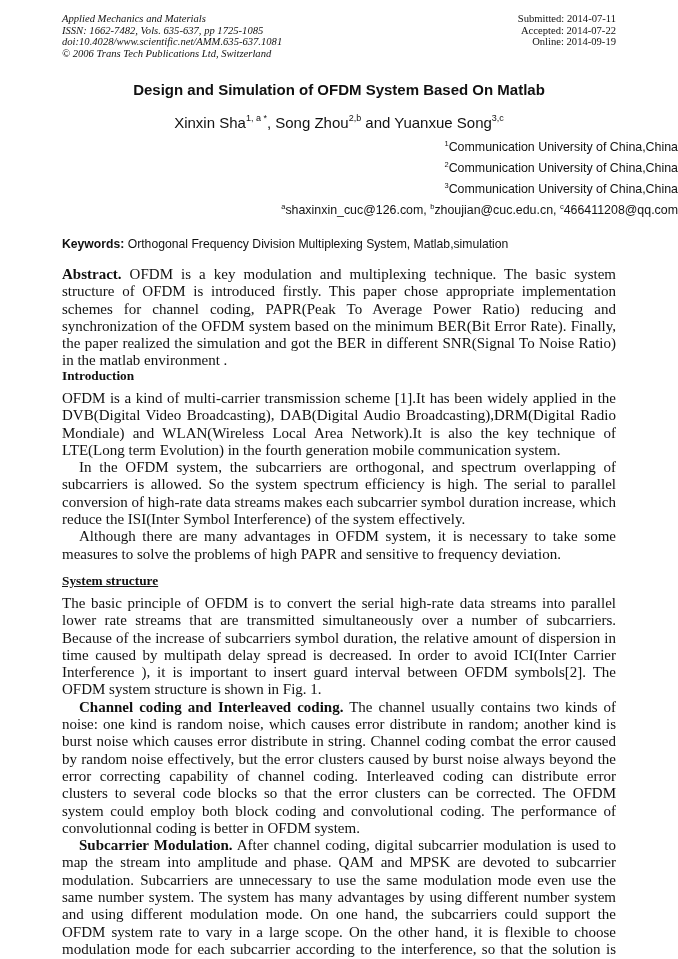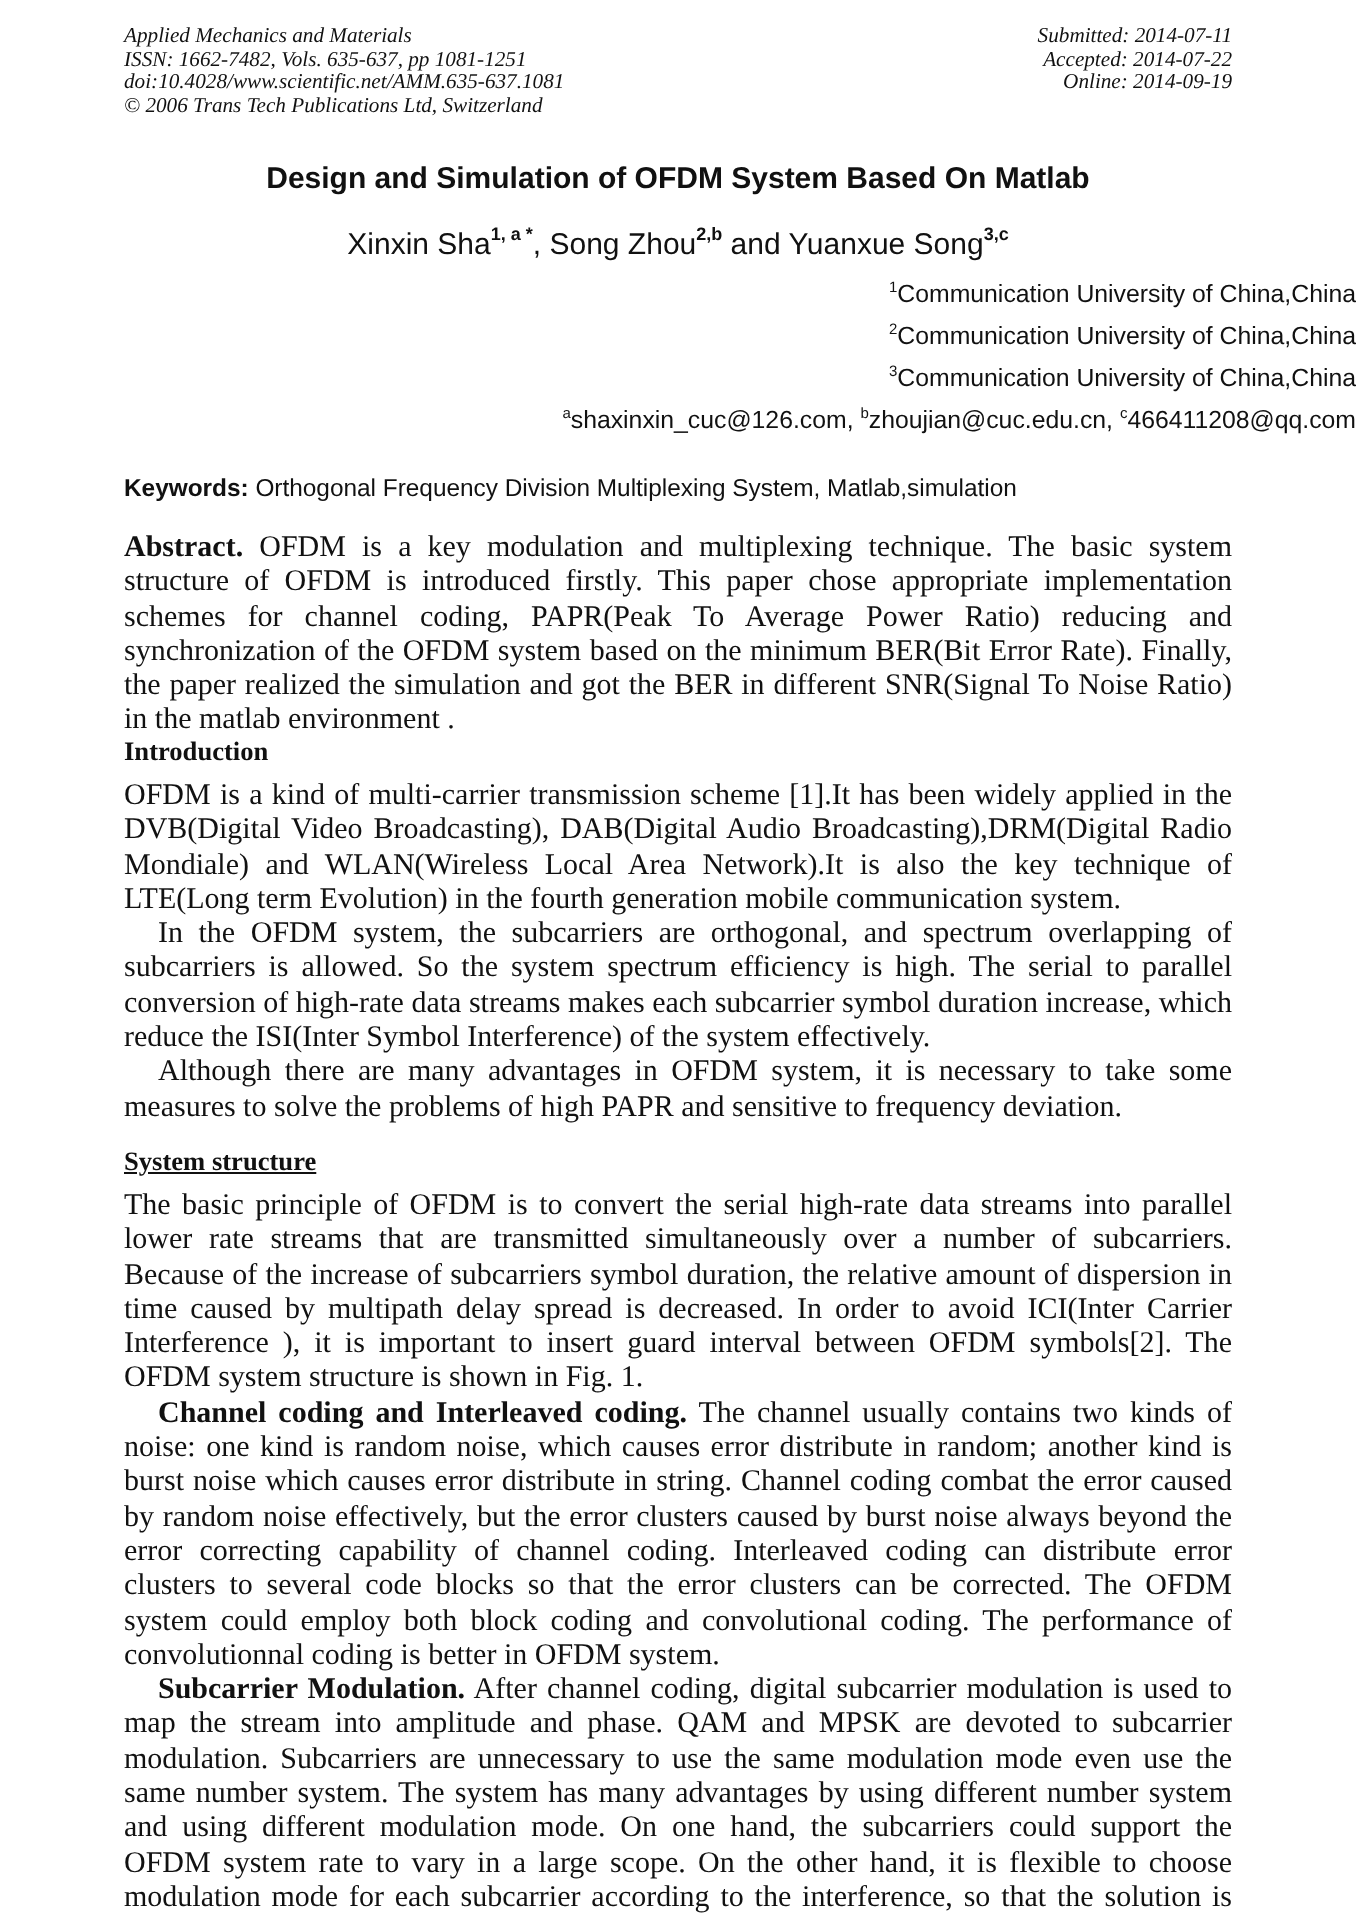--- a/index.html
+++ b/index.html
@@ -1,44 +1,44 @@
 <!DOCTYPE html>
 <html><head>
 <meta charset="utf-8">
 <style>
   html, body { margin: 0; padding: 0; background: #ffffff; }
   body { width: 678px; height: 959px; position: relative; overflow: hidden; color: #111; }
   .page { position: absolute; left: 0; top: 0; width: 678px; height: 959px; }
 
   .hdr-left { position: absolute; left: 62px; top: 13px; font-family: "Liberation Serif", serif; font-style: italic; font-size: 10.6px; line-height: 11.6px; }
-  .hdr-right { position: absolute; right: 62px; top: 13px; font-family: "Liberation Serif", serif; font-style: italic; font-size: 10.6px; line-height: 11.6px; text-align: right; }
+  .hdr-right { position: absolute; right: 62px; top: 13px; font-family: "Liberation Serif", serif; font-size: 10.6px; line-height: 11.6px; text-align: right; }
 
   .title { position: absolute; left: 0; width: 678px; top: 81px; text-align: center; font-family: "Liberation Sans", sans-serif; font-weight: bold; font-size: 15px; }
   .authors { position: absolute; left: 0; width: 678px; top: 114px; text-align: center; font-family: "Liberation Sans", sans-serif; font-size: 15px; }
-  .authors sup { font-size: 9px; vertical-align: 7px; line-height: 0; font-weight: bold; }
+  .authors sup { font-size: 9px; vertical-align: 7px; line-height: 0; }
   .affil { position: absolute; left: 0; width: 678px; text-align: right; font-family: "Liberation Sans", sans-serif; font-size: 12.4px; }
   .affil sup { font-size: 7.5px; vertical-align: 5px; line-height: 0; }
 
   .keywords { position: absolute; left: 62px; top: 237px; width: 556px; font-family: "Liberation Sans", sans-serif; font-size: 12.2px; }
   .keywords b { font-weight: bold; }
 
   .block { position: absolute; left: 62px; width: 554px; font-family: "Liberation Serif", serif; font-size: 15px; line-height: 17.3px; text-align: justify; }
   .block p { margin: 0; }
   .indent { text-indent: 17px; }
   .heading { position: absolute; left: 62px; font-family: "Liberation Serif", serif; font-weight: bold; font-size: 13.3px; }
   b.lead { font-weight: bold; }
 </style>
 </head>
 <body>
 
 <div class="page">
 
   <div class="hdr-left">
     <div>Applied Mechanics and Materials</div>
-    <div>ISSN: 1662-7482, Vols. 635-637, pp 1081-1251</div>
+    <div>ISSN: 1662-7482, Vols. 635-637, pp 1725-1085</div>
     <div>doi:10.4028/www.scientific.net/AMM.635-637.1081</div>
     <div>© 2006 Trans Tech Publications Ltd, Switzerland</div>
   </div>
 
   <div class="hdr-right">
     <div>Submitted: 2014-07-11</div>
     <div>Accepted: 2014-07-22</div>
     <div>Online: 2014-09-19</div>
   </div>
 

